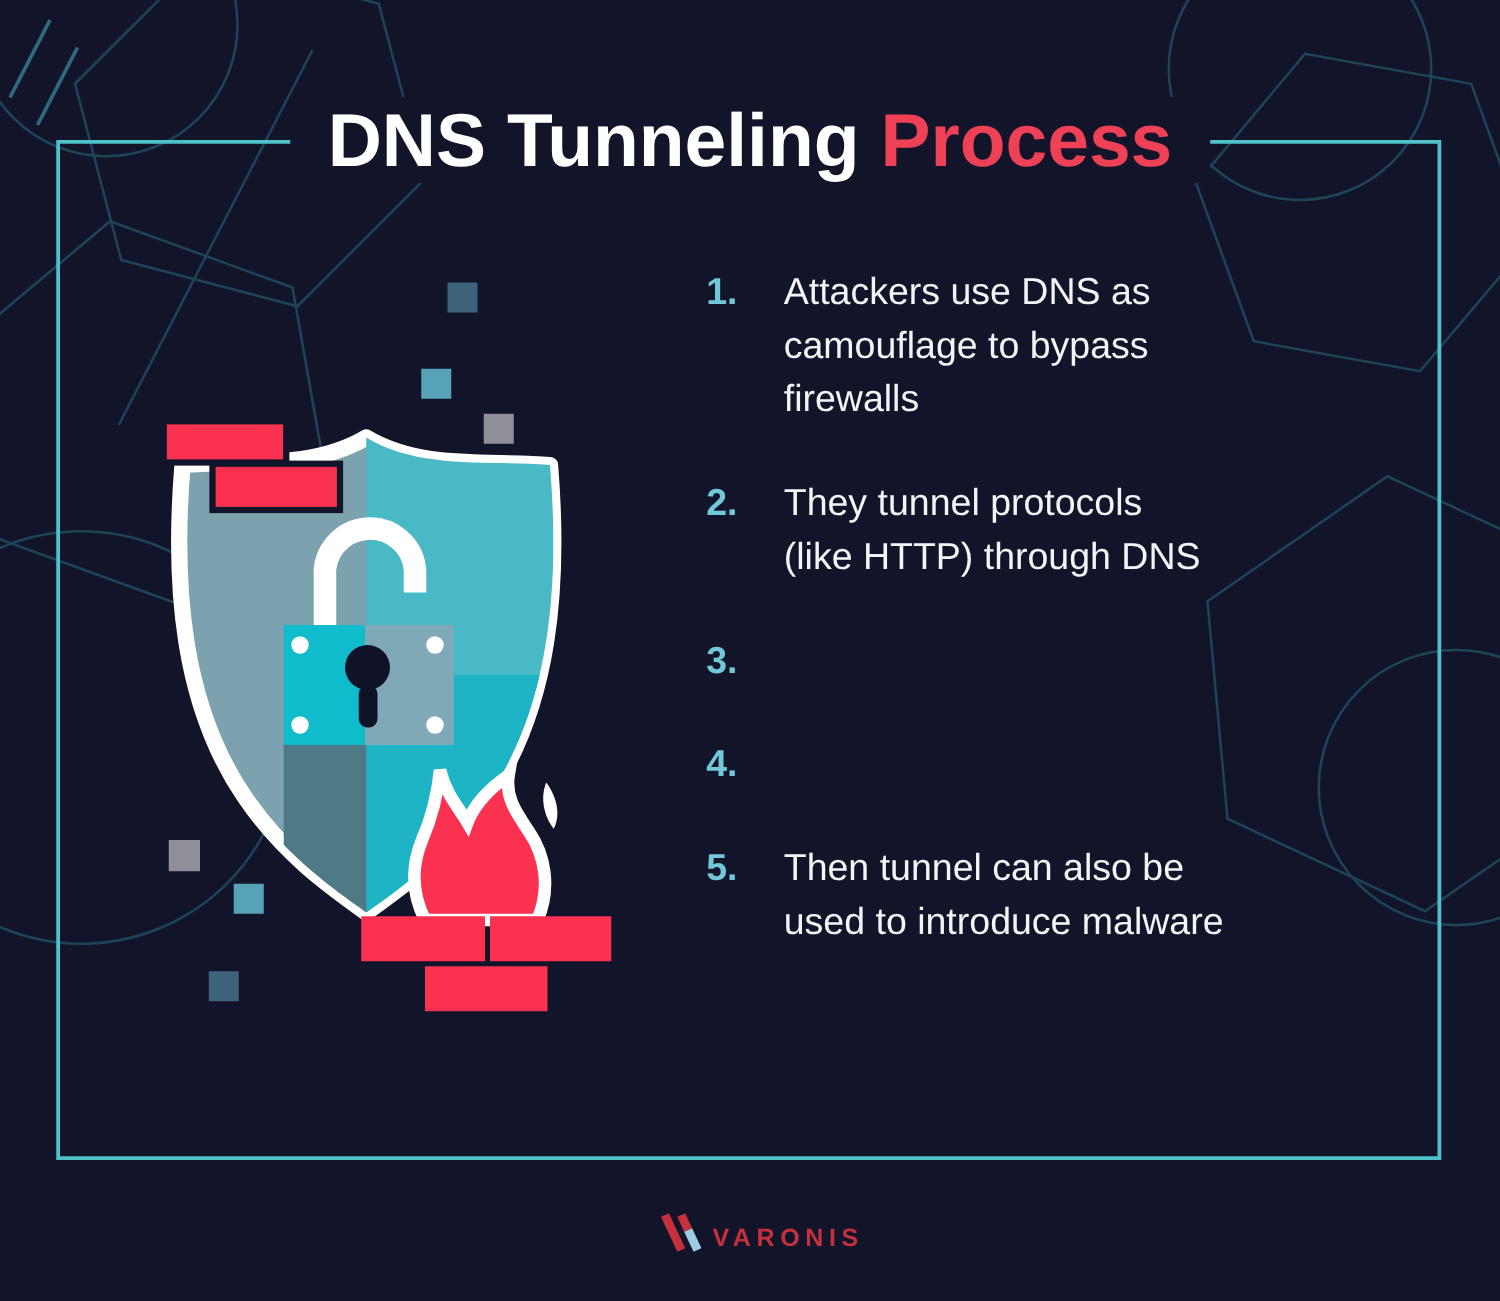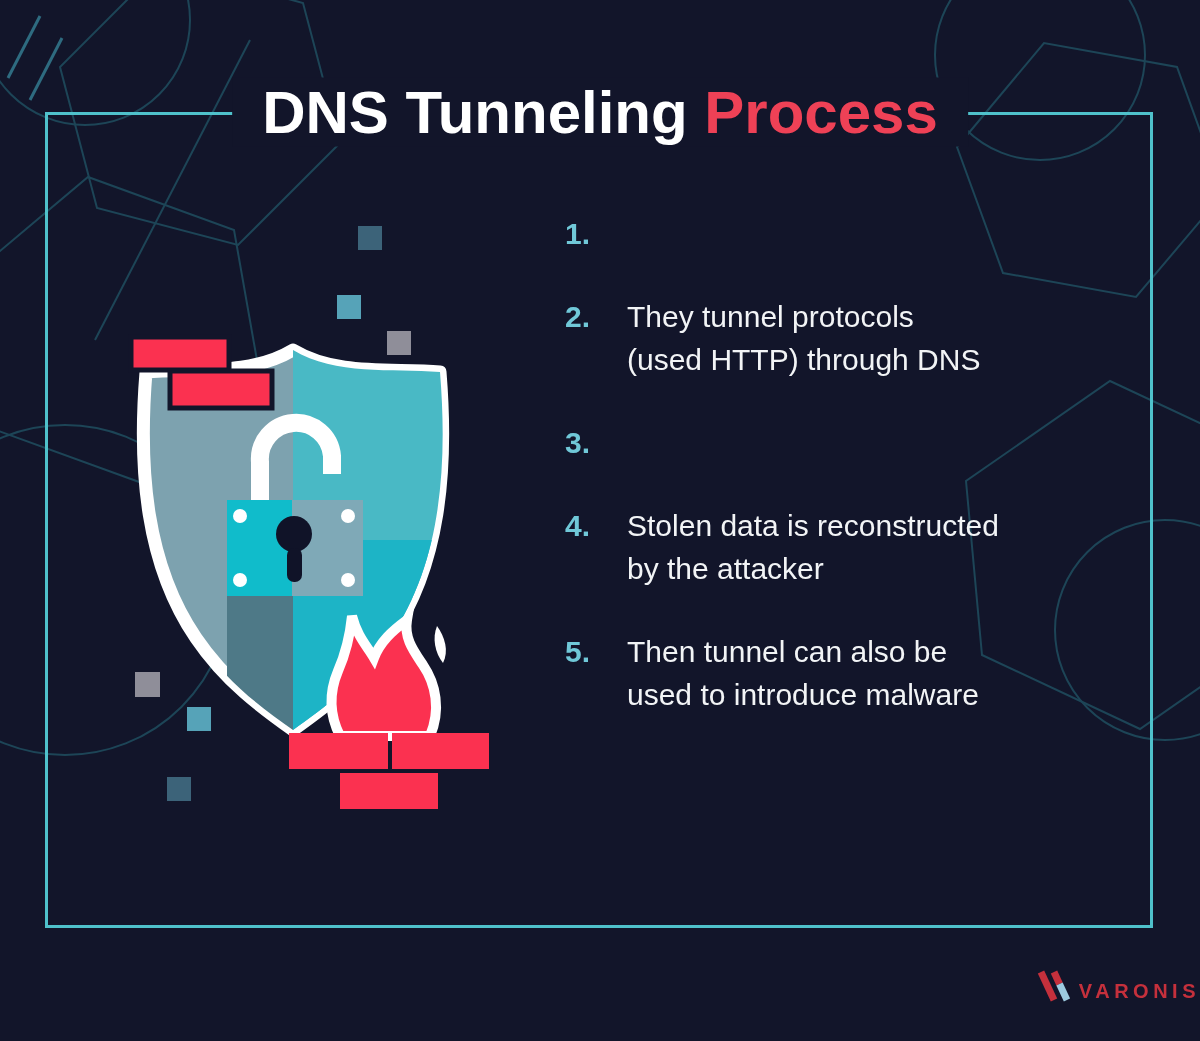--- a/index.html
+++ b/index.html
@@ -21,21 +21,21 @@
   .title .accent{color:#ee4156;}
   .steps{
     position:absolute;left:565px;top:212px;width:545px;
     list-style:none;margin:0;padding:0;
   }
   .step{display:flex;margin-bottom:40px;font-size:30px;line-height:43px;}
   .step .num{flex:0 0 62px;font-weight:bold;color:#70c8d8;}
   .step .txt{white-space:pre-line;color:#f2f4f6;}
   .footer{
     position:absolute;left:16px;right:0;top:966px;height:40px;
-    display:flex;justify-content:flex-end;align-items:center;gap:9px;
+    display:flex;justify-content:center;align-items:center;gap:9px;
   }
   .brand{
     font-size:20px;font-weight:bold;letter-spacing:4.5px;color:#c5303c;
     padding-top:10px;
   }
 </style>
 </head>
 <body>
 
 <div class="canvas">
@@ -111,33 +111,34 @@
     </g>
   </svg>
 
   <div class="frame"></div>
 
   <h1 class="title"><span>DNS Tunneling</span> <span class="accent">Process</span></h1>
 
   <ol class="steps">
     <li class="step">
       <span class="num">1.</span>
+      <span class="txt">Attackers use DNS as
+camouflage to bypass
+firewalls</span>
     </li>
     <li class="step">
       <span class="num">2.</span>
       <span class="txt">They tunnel protocols
-(used HTTP) through DNS</span>
+(like HTTP) through DNS</span>
     </li>
     <li class="step">
       <span class="num">3.</span>
     </li>
     <li class="step">
       <span class="num">4.</span>
-      <span class="txt">Stolen data is reconstructed
-by the attacker</span>
     </li>
     <li class="step">
       <span class="num">5.</span>
       <span class="txt">Then tunnel can also be
 used to introduce malware</span>
     </li>
   </ol>
 
   <div class="footer">
     <svg width="36" height="34" viewBox="0 0 36 34" xmlns="http://www.w3.org/2000/svg">

